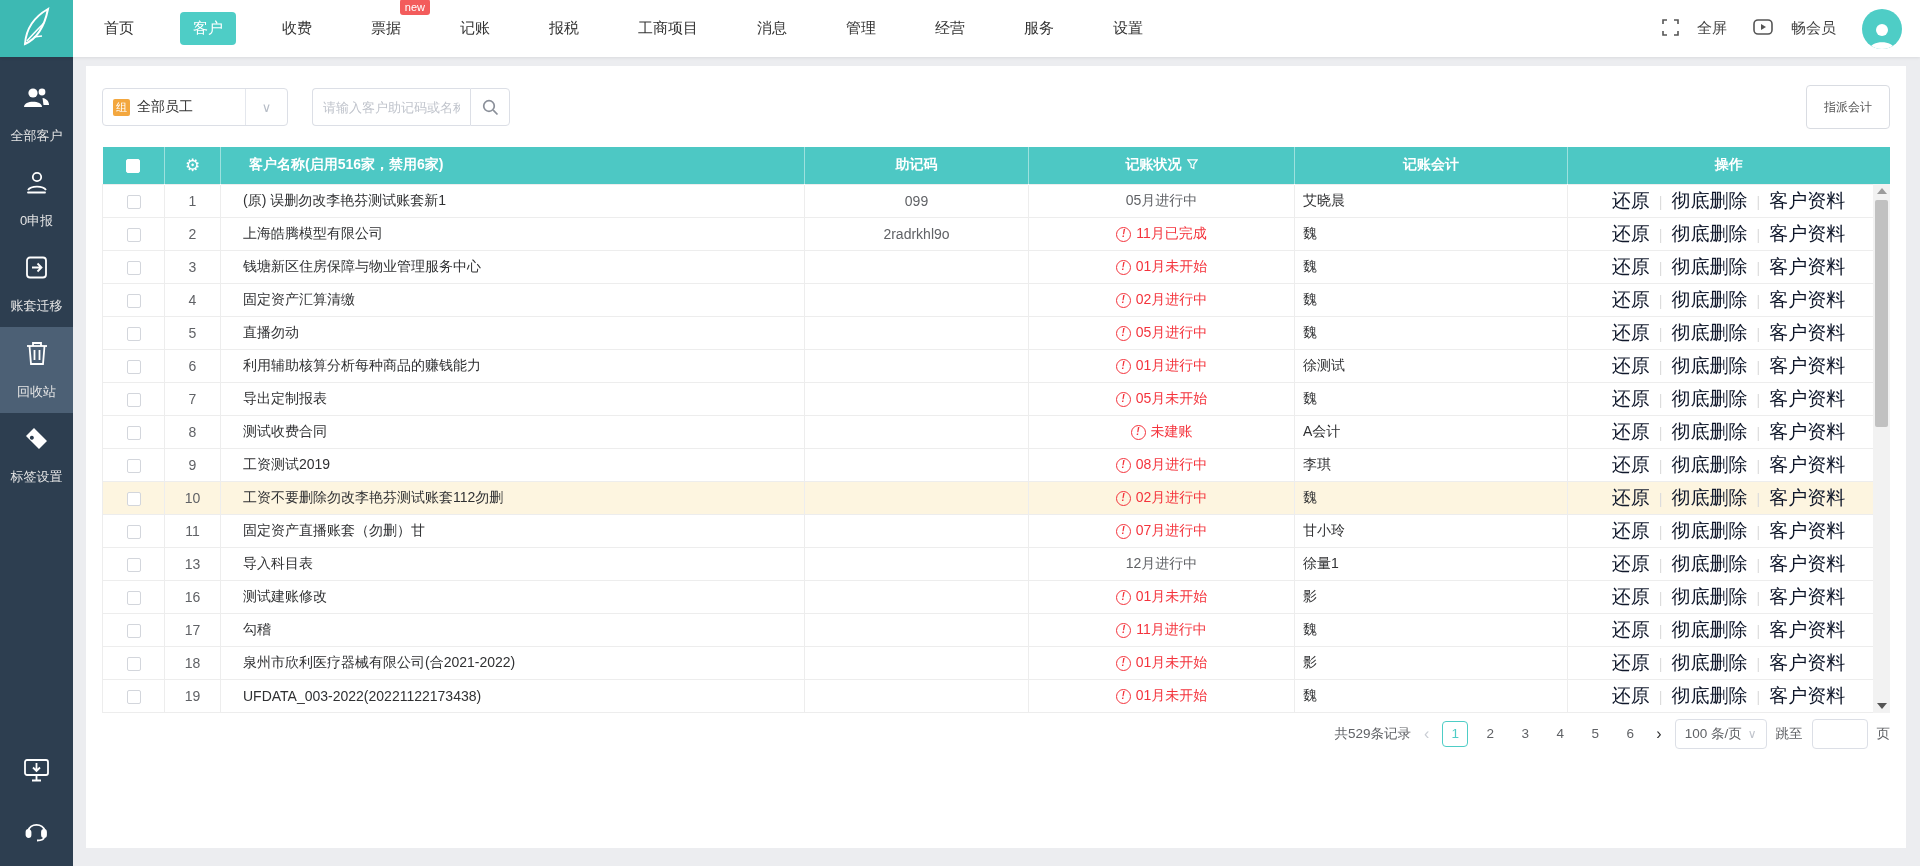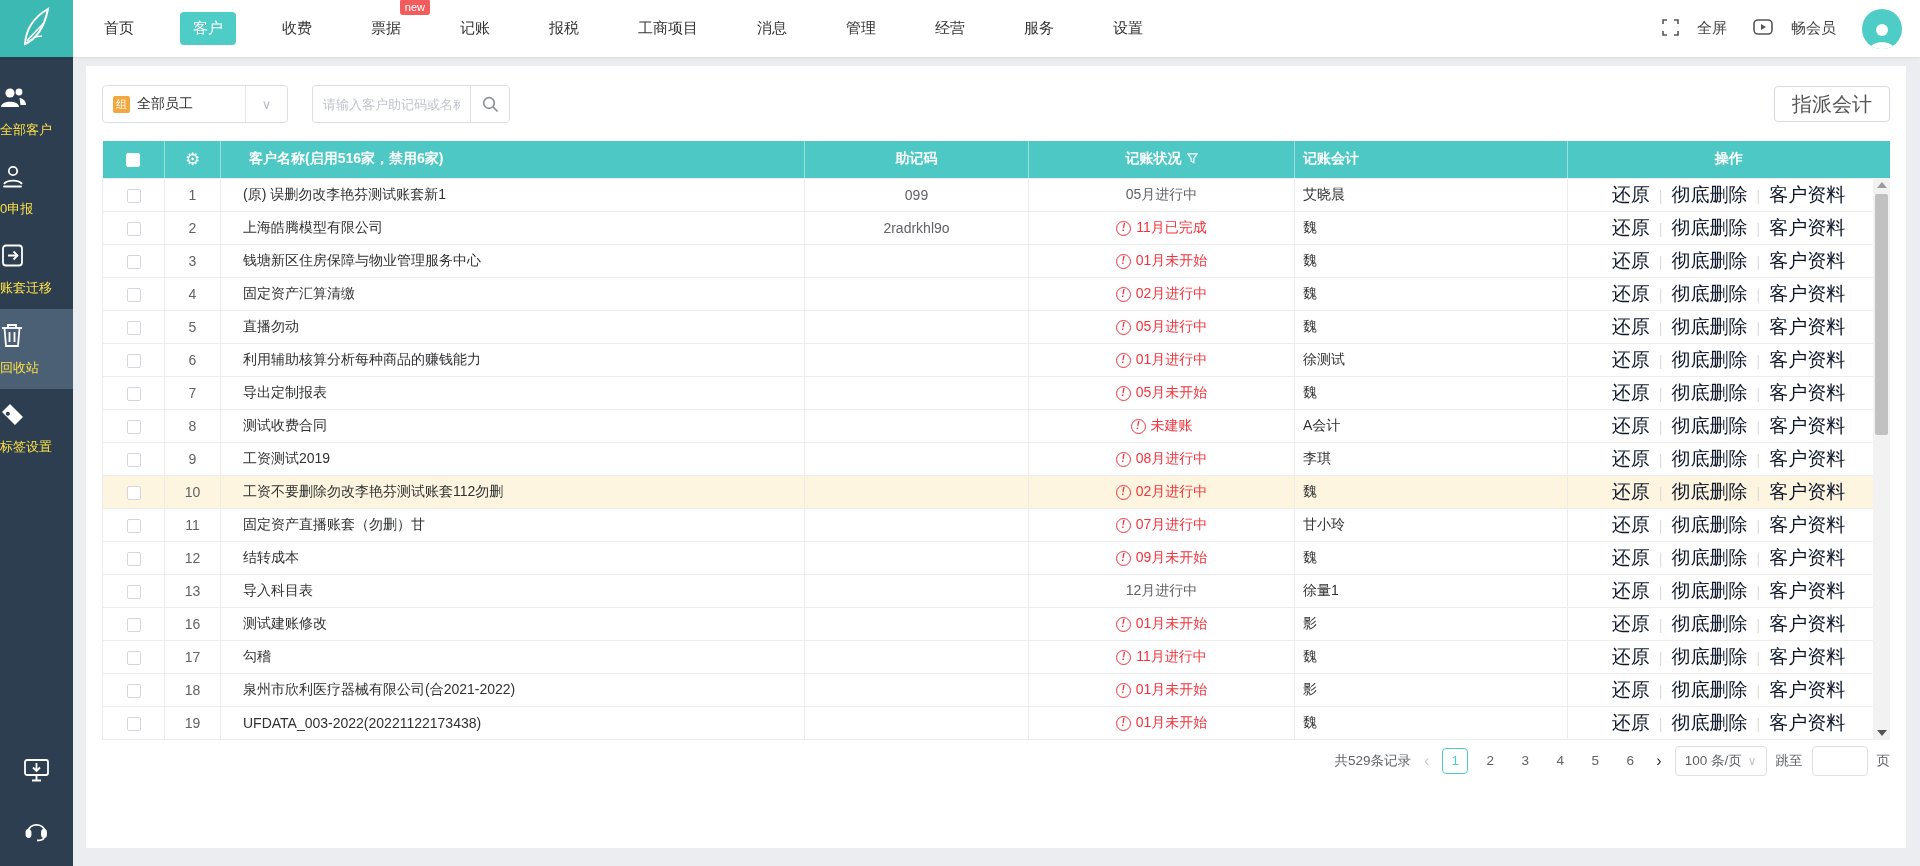--- a/index.html
+++ b/index.html
@@ -16,22 +16,22 @@
   .nav-badge { position:absolute; top:-13px; right:-16px; background:#f35c5c; color:#fff;
     font-size:11px; line-height:1; padding:3px 5px 2px; border-radius:3px; }
   .topbar-right { margin-left:auto; display:flex; align-items:center; gap:26px; padding-right:18px; }
   .tb-act { display:flex; align-items:center; gap:18px; font-size:15px; color:#444; cursor:pointer; }
   .avatar { width:40px; height:40px; border-radius:50%; background:#4ecdc6; display:flex; align-items:flex-end; justify-content:center; overflow:hidden; cursor:pointer; }
 
   
   .sidebar { position:fixed; top:57px; left:0; bottom:0; width:73px; background:#2d3e50;
     display:flex; flex-direction:column; z-index:10; }
   .side-list { padding-top:16px; display:flex; flex-direction:column; }
-  .side-item { display:flex; flex-direction:column; gap:8px;
-    padding:13px 0 12px; color:#fde047; font-size:13px; cursor:pointer; }
+  .side-item { display:flex; flex-direction:column; align-items:center; gap:14px;
+    padding:13px 0 12px; color:#e5e5e5; font-size:13px; cursor:pointer; }
   .side-item.active { background:#4c6075; }
   .side-bottom { margin-top:auto; display:flex; flex-direction:column; align-items:center; gap:30px; padding-bottom:20px; }
   .side-bottom .bicon { cursor:pointer; }
 
   
   .main { position:fixed; left:73px; top:57px; right:0; bottom:0; background:#ecedf0; }
   .panel { position:absolute; left:13px; top:9px; right:14px; bottom:18px; background:#fff; }
 
   .toolbar { display:flex; align-items:center; padding:19px 16px 18px; }
   .emp-select { width:186px; height:38px; border:1px solid #dcdfe6; border-radius:4px;
@@ -40,32 +40,32 @@
     font-size:11px; line-height:17px; text-align:center; border-radius:2px; flex:0 0 17px; }
   .emp-text { margin-left:7px; font-size:14px; color:#333; flex:1; }
   .emp-chev { width:42px; align-self:stretch; border-left:1px solid #e4e7ed; display:flex;
     align-items:center; justify-content:center; color:#b6bcc6; font-size:13px; }
   .search-group { display:flex; margin-left:24px; }
   .search-input { width:158px; height:38px; border:1px solid #dcdfe6; border-right:none;
     border-radius:4px 0 0 4px; padding:0 10px; font-size:13px; color:#333; outline:none; font-family:inherit; }
   .search-input::placeholder { color:#c0c4cc; }
   .search-btn { width:40px; height:38px; border:1px solid #dcdfe6; border-radius:0 4px 4px 0;
     background:#fff; cursor:pointer; display:flex; align-items:center; justify-content:center; }
-  .assign-btn { margin-left:auto; height:36px; padding:0 17px; background:#fff; cursor:pointer;
-    border:1px solid #d9dce2; border-radius:4px; font-size:20px; color:#555; font-family:inherit; }
+  .assign-btn { margin-left:auto; height:44px; padding:0 17px; background:#fff; cursor:pointer;
+    border:1px solid #d9dce2; border-radius:4px; font-size:12px; color:#555; font-family:inherit; }
 
   
   .table-zone { position:relative; margin:0 16px; }
   table { width:100%; border-collapse:collapse; table-layout:fixed; }
   thead th { background:#4dc8c4; color:#fff; font-size:14px; font-weight:bold; height:37px;
     border-right:1px solid rgba(255,255,255,.45); padding:0 8px; }
   thead th:last-child { border-right:none; }
   th.col-name { text-align:left; padding-left:28px; }
   th.col-code, th.col-status, th.col-actions, th.col-cb, th.col-num { text-align:center; }
-  th.col-acct { text-align:left; }
+  th.col-acct { text-align:center; }
   tbody td { height:33px; border:1px solid #ededed; font-size:14px; padding:0 8px; background:#fff; }
   tbody tr.hl td { background:#fdf5e0; }
   td.c-cb, td.c-num, td.c-code, td.c-status, td.c-actions { text-align:center; }
   td.c-num { color:#606266; }
   td.c-name { color:#303133; padding-left:22px; white-space:nowrap; overflow:hidden; }
   td.c-code { color:#606266; }
   td.c-status { color:#606266; }
   td.c-acct { color:#303133; }
   .cb { display:inline-block; width:14px; height:14px; border:1px solid #d3d6dc; border-radius:2px;
     background:#fff; vertical-align:middle; cursor:pointer; }
@@ -382,32 +382,20 @@
               <td class="c-code"></td>
               <td class="c-status"><span class="warn">
                   <i class="warn-ic">!</i>
                   <span>07月进行中</span>
                 </span></td>
               <td class="c-acct">甘小玲</td>
               <td class="c-actions"><span class="op-link">还原</span><span class="op-sep">|</span><span class="op-link">彻底删除</span><span class="op-sep">|</span><span class="op-link">客户资料</span></td>
             </tr>
             <tr>
               <td class="c-cb"><span class="cb"></span></td>
-              <td class="c-num">12</td>
-              <td class="c-name">结转成本</td>
-              <td class="c-code"></td>
-              <td class="c-status"><span class="warn">
-                  <i class="warn-ic">!</i>
-                  <span>09月未开始</span>
-                </span></td>
-              <td class="c-acct">魏</td>
-              <td class="c-actions"><span class="op-link">还原</span><span class="op-sep">|</span><span class="op-link">彻底删除</span><span class="op-sep">|</span><span class="op-link">客户资料</span></td>
-            </tr>
-            <tr>
-              <td class="c-cb"><span class="cb"></span></td>
               <td class="c-num">13</td>
               <td class="c-name">导入科目表</td>
               <td class="c-code"></td>
               <td class="c-status"><span>12月进行中</span></td>
               <td class="c-acct">徐量1</td>
               <td class="c-actions"><span class="op-link">还原</span><span class="op-sep">|</span><span class="op-link">彻底删除</span><span class="op-sep">|</span><span class="op-link">客户资料</span></td>
             </tr>
             <tr>
               <td class="c-cb"><span class="cb"></span></td>
               <td class="c-num">16</td>

